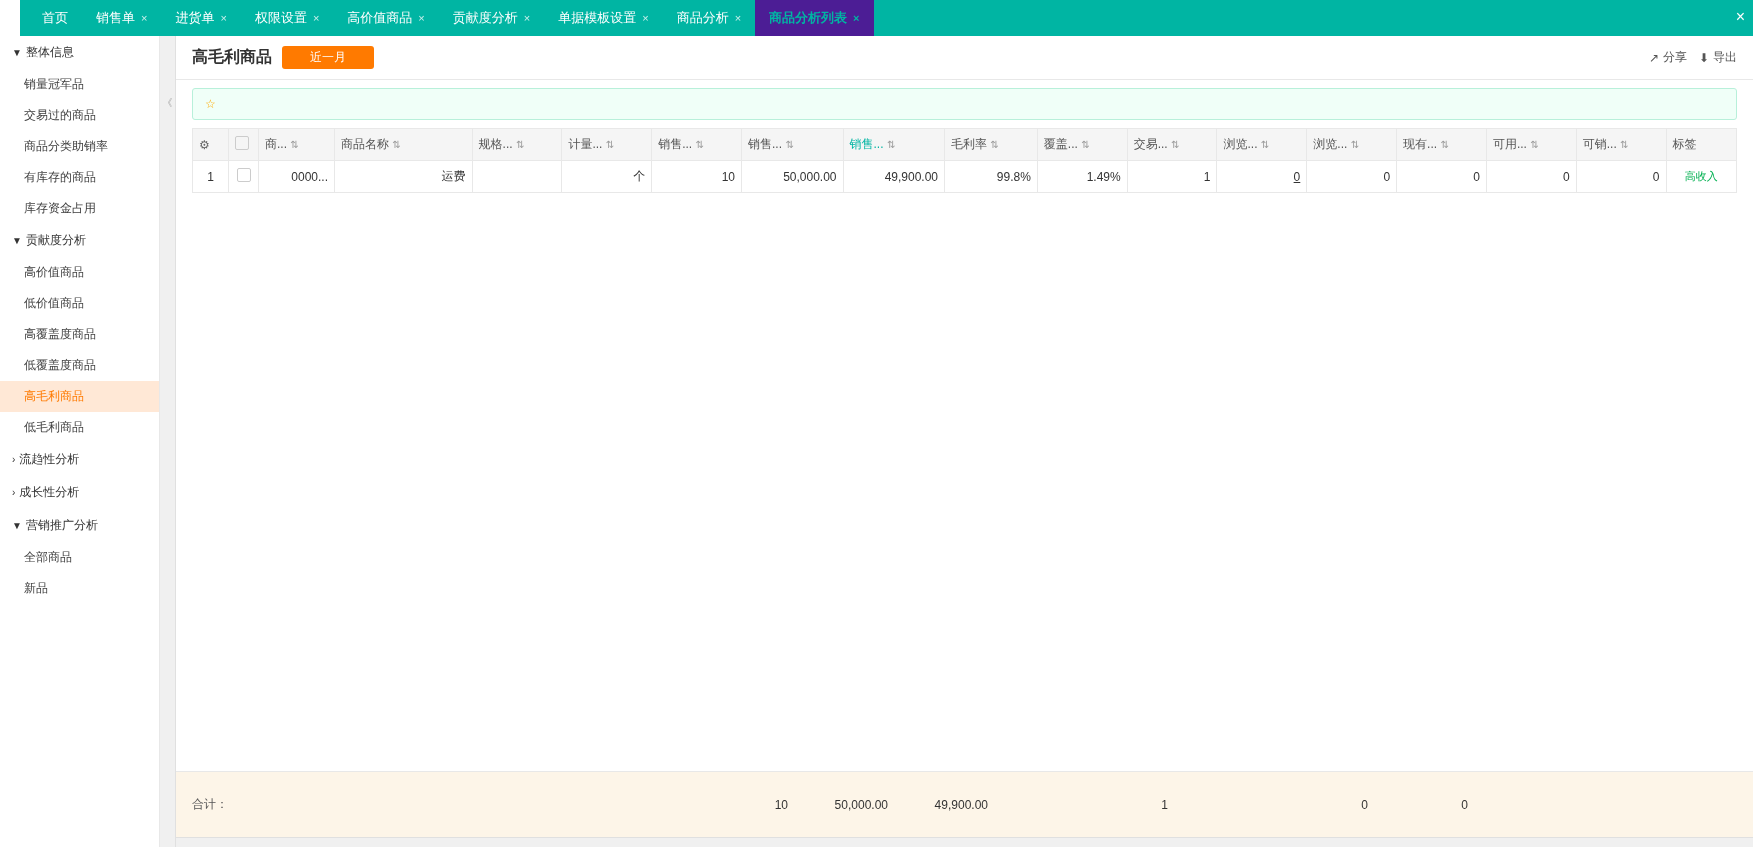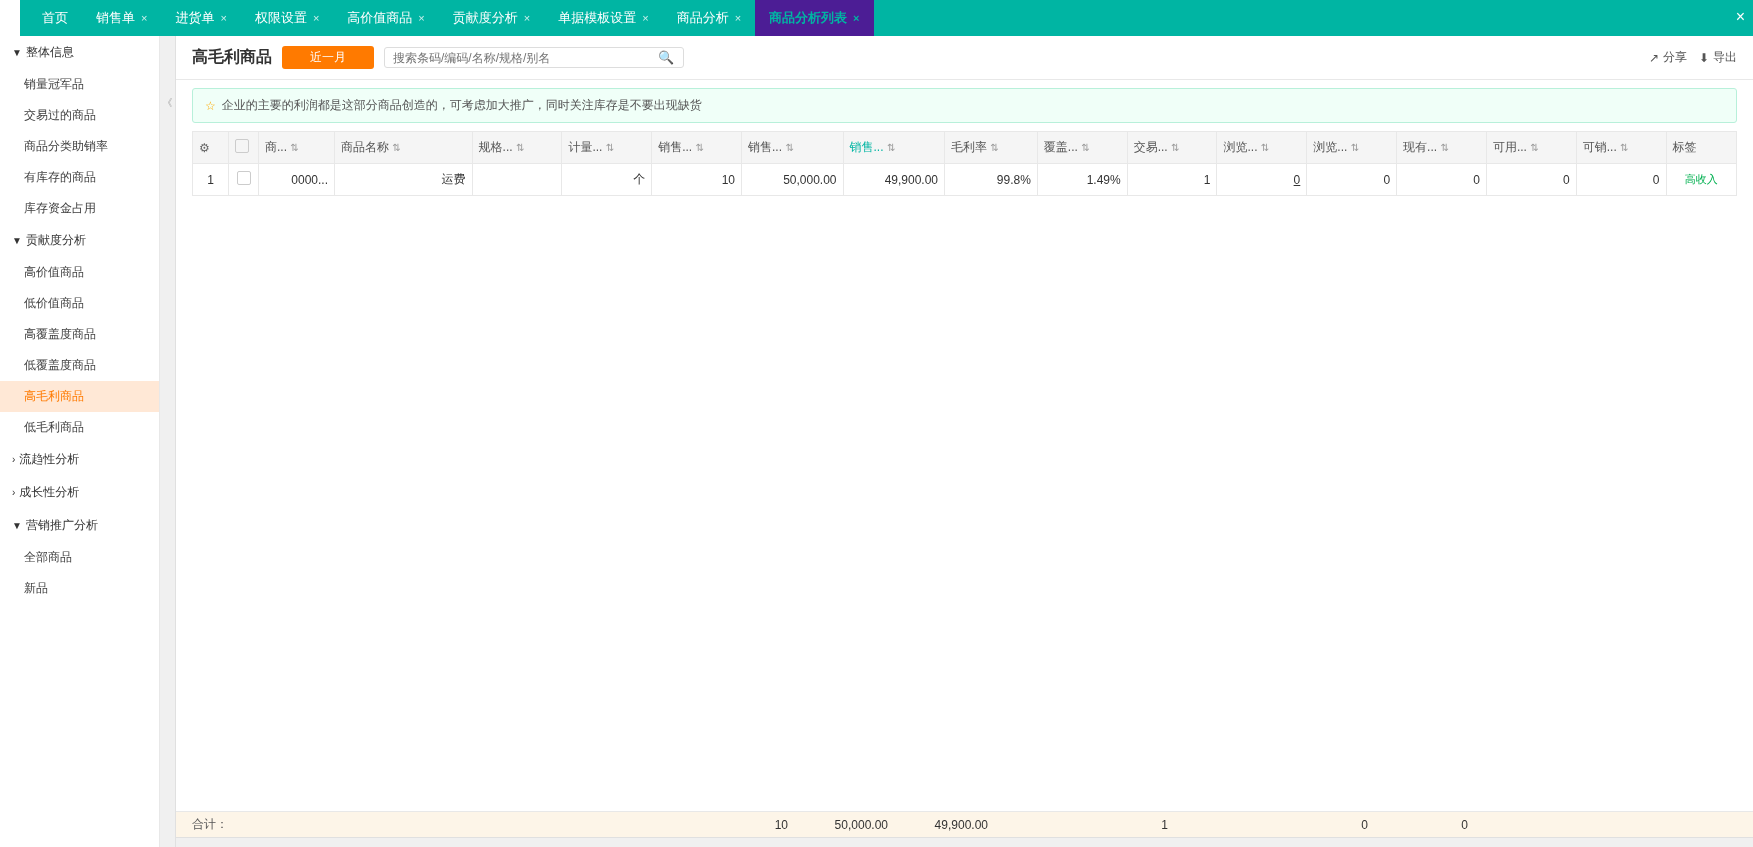--- a/index.html
+++ b/index.html
@@ -192,21 +192,21 @@
       text-align: right;
     }
     td.num { text-align: right; }
     td.center { text-align: center; }
     .tag-green { color: #00b050; font-size: 11px; margin-top: 37px; }
 
     
     .table-footer {
       background: #fdf5e8;
       border-top: 1px solid #e8e8e8;
-      padding: 4px 16px;
+      padding: 24px 16px;
       display: flex;
       align-items: center;
       gap: 20px;
       font-size: 12px;
     }
     .footer-label { color: #555; }
     .footer-cell { min-width: 80px; text-align: right; }
 
     
     .scroll-bar-x {
@@ -347,39 +347,34 @@
 
   <div class="collapse-btn">
     <span>《</span>
   </div>
 
   <div class="content">
 
     <div class="content-header">
       <span class="content-title">高毛利商品</span>
       <button class="filter-btn">近一月</button>
-      <div class="search-box">
-        <input type="text" placeholder="搜索条码/编码/名称/规格/别名" style="">
-        <span class="search-icon">🔍</span>
-      </div>
       <div class="header-actions">
         <div class="action-btn">
           <span>↗</span>
           <span>分享</span>
         </div>
         <div class="action-btn">
           <span>⬇</span>
           <span>导出</span>
         </div>
       </div>
     </div>
 
     <div class="hint-bar">
       <span class="hint-icon">☆</span>
-      <span>企业的主要的利润都是这部分商品创造的，可考虑加大推广，同时关注库存是不要出现缺货</span>
     </div>
 
     <div class="table-wrap">
       <table>
         <thead>
           <tr>
             <th style="width:36px;">
               <span class="settings-icon">⚙</span>
             </th>
             <th style="width:30px;">

